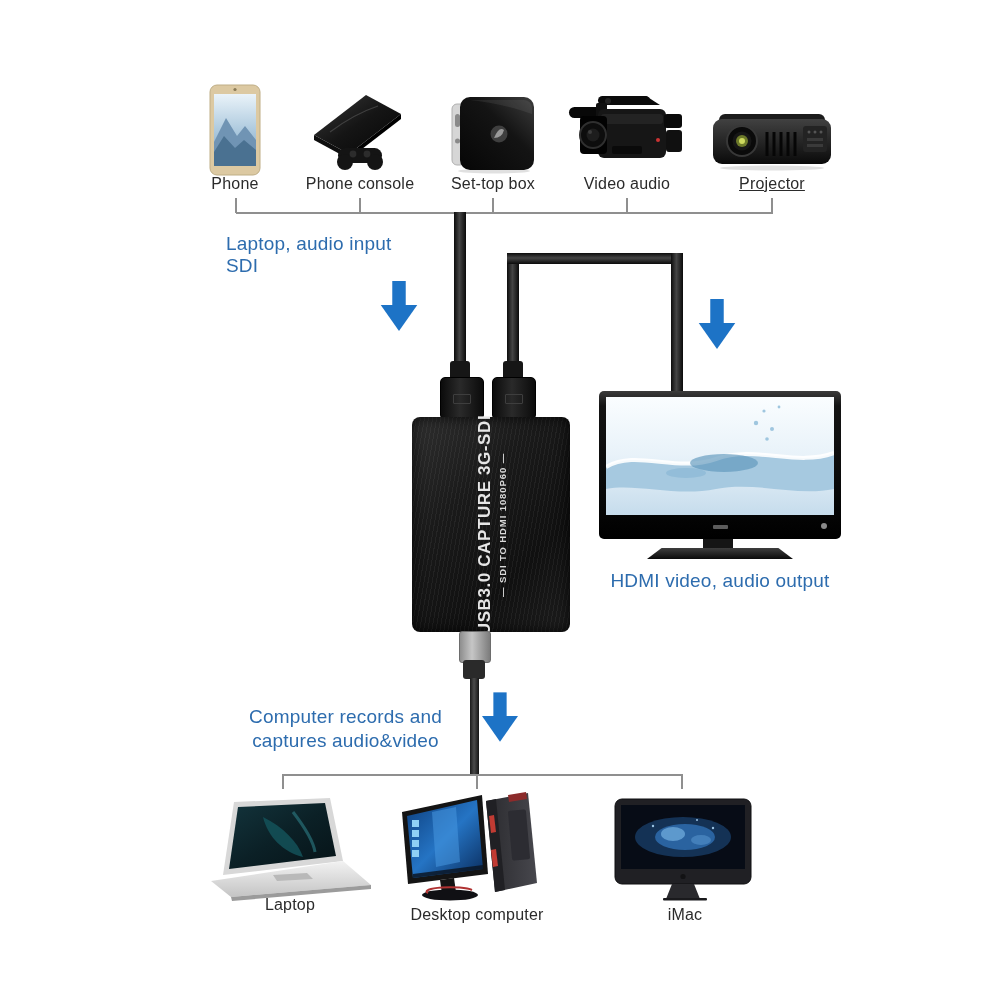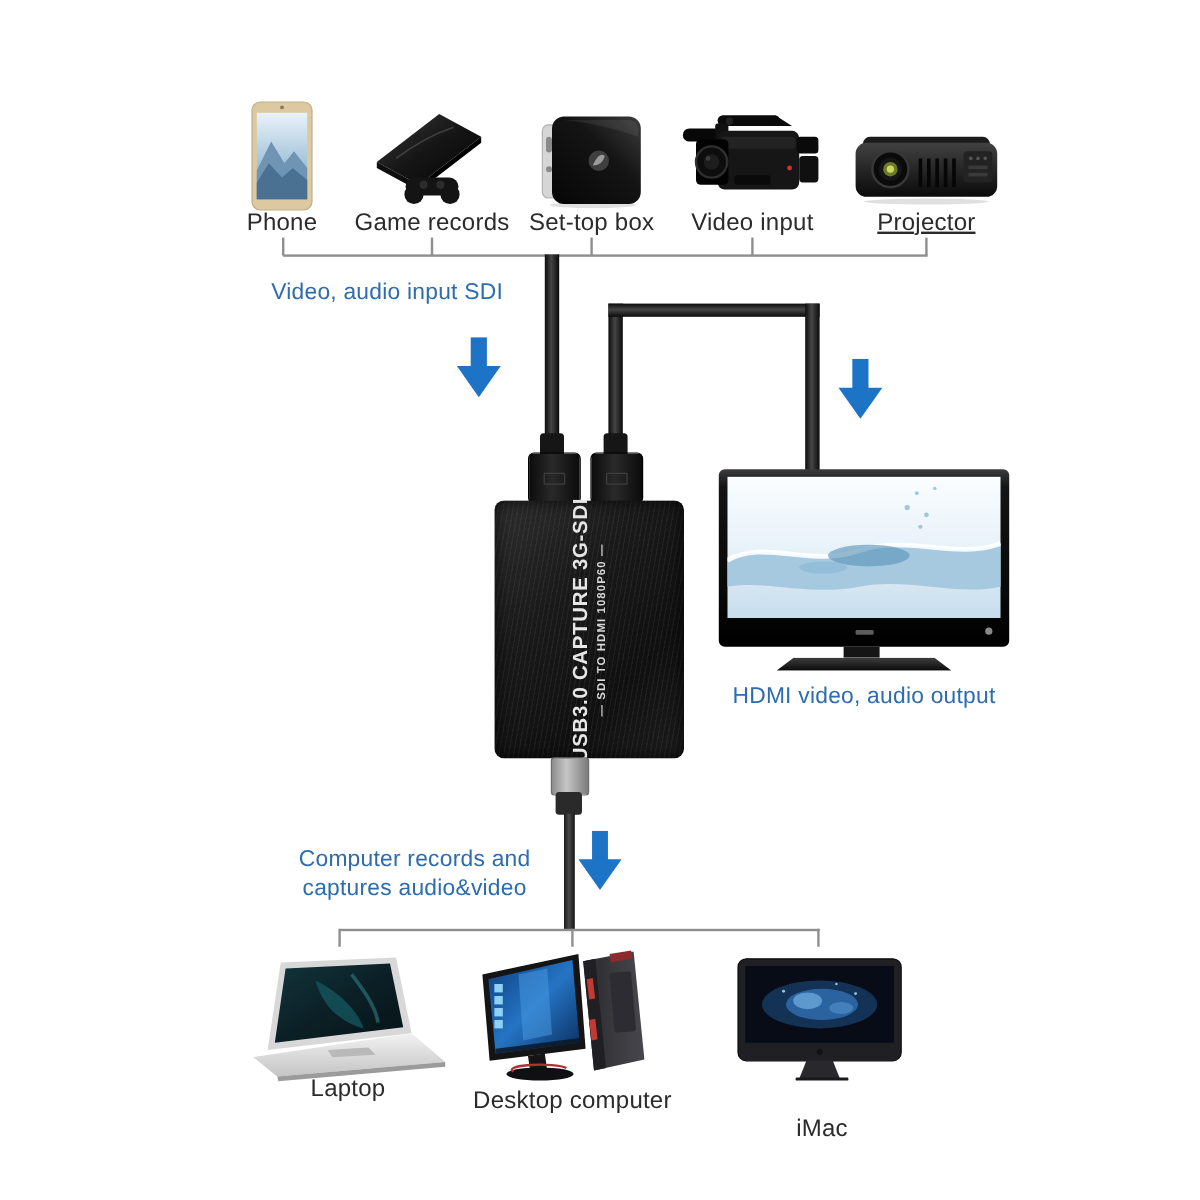--- a/index.html
+++ b/index.html
@@ -1,19 +1,19 @@
 <!DOCTYPE html>
 <html><head>
 <meta charset="utf-8">
 <style>
   html,body{margin:0;padding:0;background:#fff;}
   #canvas{position:relative;width:1000px;height:1000px;background:#fff;overflow:hidden;
           font-family:"Liberation Sans",sans-serif;}
   .abs{position:absolute;}
-  .device-label{position:absolute;font-size:20px;color:#2b2b2b;text-align:center;
+  .device-label{position:absolute;font-size:16px;color:#2b2b2b;text-align:center;
                 letter-spacing:.2px;white-space:nowrap;}
   .blue-text{position:absolute;font-size:19px;color:#2d6cae;letter-spacing:.2px;}
   .line-h{position:absolute;height:2px;background:#8f8f8f;}
   .line-v{position:absolute;width:2px;background:#8f8f8f;}
   .cable-v{position:absolute;width:12px;
            background:linear-gradient(90deg,#0c0c0c,#454545 45%,#0a0a0a);}
   .cable-h{position:absolute;height:11px;
            background:linear-gradient(180deg,#0c0c0c,#454545 45%,#0a0a0a);}
   .plug-neck{position:absolute;width:20px;height:20px;background:#161616;border-radius:3px;}
   .plug-body{position:absolute;width:42px;height:41px;border-radius:5px;border:1px solid #000;
@@ -158,33 +158,33 @@
       <rect x="92" y="20" width="24" height="26" rx="3" fill="#232323"></rect>
       <circle cx="98" cy="26" r="1.5" fill="#555"></circle>
         <circle cx="104" cy="26" r="1.5" fill="#555"></circle>
       <circle cx="110" cy="26" r="1.5" fill="#555"></circle>
       <rect x="96" y="32" width="16" height="3" fill="#3a3a3a"></rect>
       <rect x="96" y="38" width="16" height="3" fill="#3a3a3a"></rect>
     </svg>
   </div>
 
   <div class="device-label" style="left:175px;top:175px;width:120px;">Phone</div>
-  <div class="device-label" style="left:280px;top:175px;width:160px;">Game records</div>
+  <div class="device-label" style="left:280px;top:175px;width:160px;">Phone console</div>
   <div class="device-label" style="left:413px;top:175px;width:160px;text-align:center;">Set-top box</div>
-  <div class="device-label" style="left:547px;top:175px;width:160px;">Video input</div>
+  <div class="device-label" style="left:547px;top:175px;width:160px;">Video audio</div>
   <div class="device-label" style="left:692px;top:175px;width:160px;text-decoration:underline;">Projector</div>
 
   <div class="line-h" style="left:236px;top:212px;width:537px;"></div>
   <div class="line-v" style="left:235px;top:198px;height:15px;"></div>
   <div class="line-v" style="left:359px;top:198px;height:15px;"></div>
   <div class="line-v" style="left:492px;top:198px;height:15px;"></div>
   <div class="line-v" style="left:626px;top:198px;height:15px;"></div>
   <div class="line-v" style="left:771px;top:198px;height:15px;"></div>
 
-  <div class="blue-text" style="left:226px;top:233px;width:200px;">Video, audio input SDI</div>
+  <div class="blue-text" style="left:226px;top:233px;width:200px;">Laptop, audio input SDI</div>
 
   <div class="cable-v" style="left:454px;top:212px;height:153px;"></div>
   <div class="cable-v" style="left:507px;top:253px;height:112px;"></div>
   <div class="cable-h" style="left:507px;top:253px;width:176px;"></div>
   <div class="cable-v" style="left:671px;top:253px;height:141px;"></div>
 
   <div class="plug-neck" style="left:450px;top:361px;"></div>
   <div class="plug-body" style="left:440px;top:377px;">
       <div class="plug-mark"></div>
     </div>
@@ -334,15 +334,15 @@
         <circle cx="100" cy="30" r="1.2" fill="#9cc4e4"></circle>
       <circle cx="84" cy="22" r="1" fill="#9cc4e4"></circle>
       <circle cx="70" cy="78.5" r="2.6" fill="#121214"></circle>
       <polygon points="59,86 81,86 87,101 53,101" fill="#29292d"></polygon>
       <rect x="50" y="100" width="44" height="2.5" rx="1" fill="#19191c"></rect>
     </svg>
   </div>
 
   <div class="device-label" style="left:220px;top:896px;width:140px;">Laptop</div>
   <div class="device-label" style="left:387px;top:906px;width:180px;">Desktop computer</div>
-  <div class="device-label" style="left:615px;top:906px;width:140px;margin-top:24px;">iMac</div>
+  <div class="device-label" style="left:615px;top:906px;width:140px;">iMac</div>
 
 </div>
 
 </body></html>

